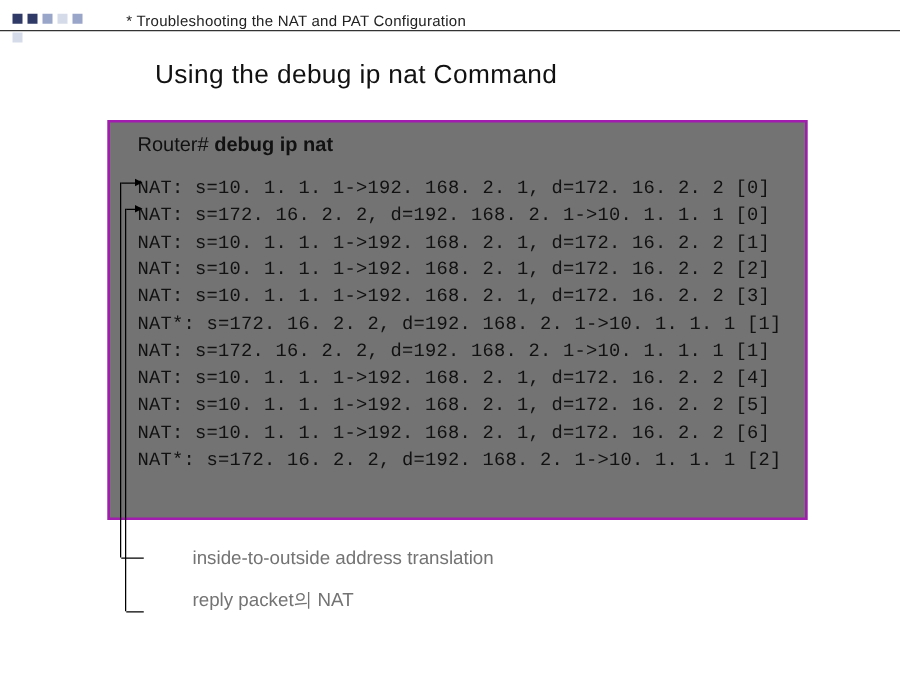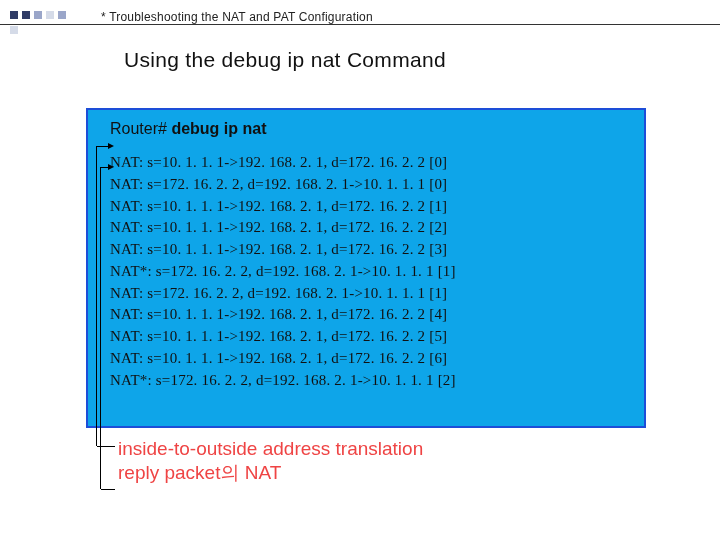--- a/index.html
+++ b/index.html
@@ -53,36 +53,35 @@
     letter-spacing: 0.3px;
     margin-left: 24px;
   }
 
   .term-box {
     position: absolute;
     top: 96px;
     left: 86px;
     width: 560px;
     height: 320px;
-    border: 2px solid #1d4ed8;
-    background: #0ea5e9;
+    border: 2px solid #a21caf;
+    background: #737373;
     padding: 10px 14px 10px 22px;
-    margin-top: 12px;
   }
   .prompt-line {
     font-size: 16px;
     color: #111;
     margin-bottom: 14px;
   }
   .prompt-line .cmd { font-weight: bold; }
   .out-lines {
     font-size: 15px;
     line-height: 1.45;
     color: #111;
-    font-family: Liberation Serif, serif;
+    font-family: Liberation Mono, monospace;
     letter-spacing: 0.2px;
   }
   .out-lines div { white-space: pre; }
 
   
   .conn {
     position: absolute;
     border-left: 1px solid #000;
   }
   .conn .h {
@@ -101,25 +100,26 @@
   .arrow-r {
     position: absolute;
     width: 0; height: 0;
     border-top: 3px solid transparent;
     border-bottom: 3px solid transparent;
     border-left: 6px solid #000;
   }
 
   .annot {
     position: absolute;
-    font-size: 19px;
-    color: #ef4444;
+    font-size: 15px;
+    color: #737373;
+    margin-left: 36px;
   }
   .annot1 { top: 438px; left: 118px; }
-  .annot2 { top: 460px; left: 118px; }
+  .annot2 { top: 471px; left: 118px; }
 </style>
 </head>
 <body>
 
 <div class="bullets">
   <span class="sq dark"></span>
     <span class="sq dark"></span>
     <span class="sq mid"></span>
     <span class="sq light"></span>
   <span class="sq mid"></span>

